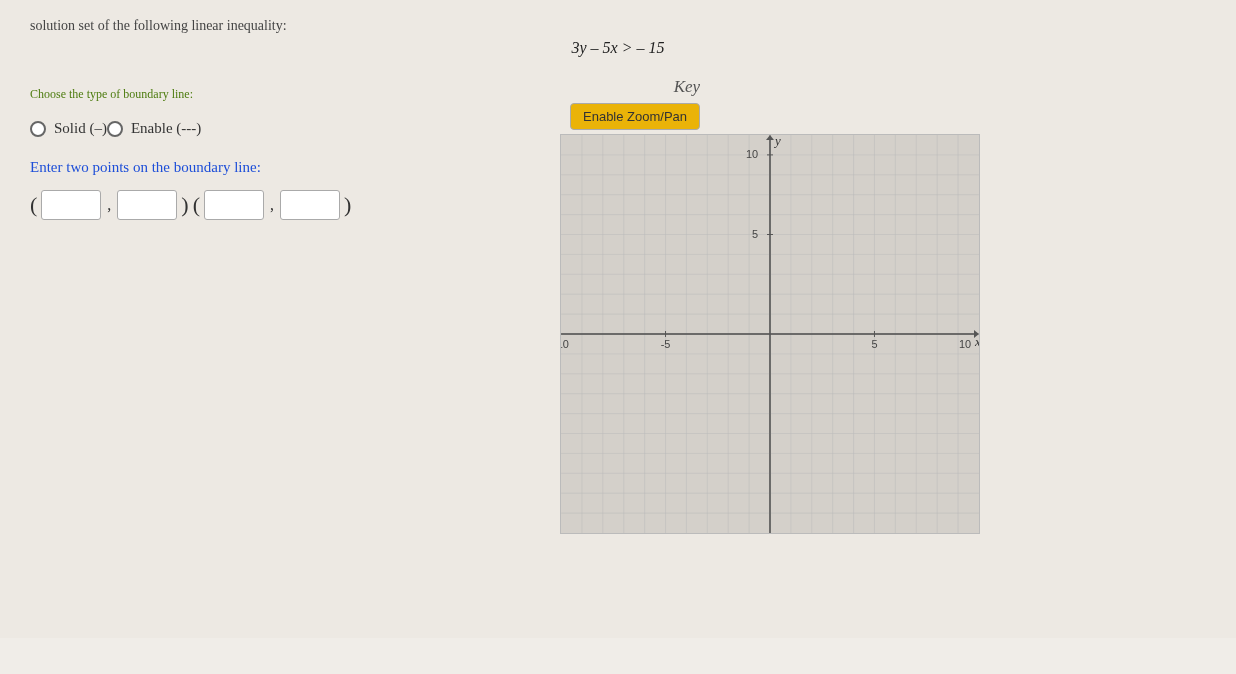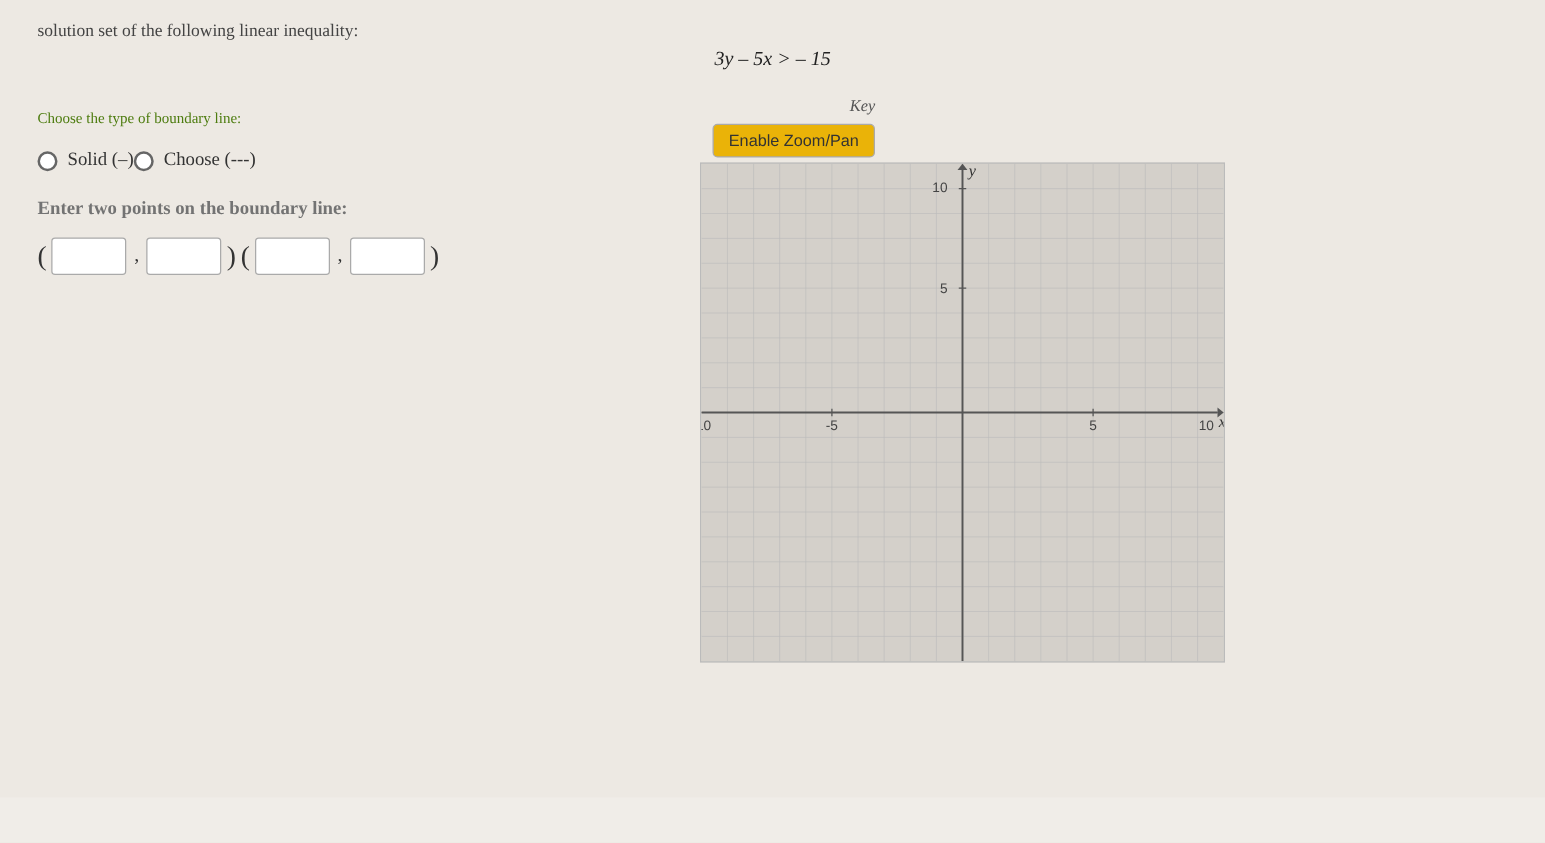--- a/index.html
+++ b/index.html
@@ -77,22 +77,22 @@
       border: 2px solid #666;
       background: white;
       flex-shrink: 0;
       display: flex;
       align-items: center;
       justify-content: center;
     }
 
     .points-label {
       font-size: 15px;
-      font-weight: bold;
-      color: #737373;
+      font-weight: normal;
+      color: #1d4ed8;
       margin-bottom: 14px;
     }
 
     .points-inputs {
       display: flex;
       align-items: center;
       gap: 4px;
       font-size: 16px;
       color: #333;
     }
@@ -123,21 +123,21 @@
     .right-panel {
       flex: 1;
       display: flex;
       flex-direction: column;
       align-items: flex-start;
       padding-right: 20px;
       position: relative;
     }
 
     .key-text {
-      font-size: 13px;
+      font-size: 17px;
       color: #555;
       font-style: italic;
     }
 
     .enable-zoom-btn {
       background: #eab308;
       border: 1.5px solid #aaa;
       border-radius: 4px;
       padding: 5px 12px;
       font-size: 13px;
@@ -184,21 +184,21 @@
 
       <div class="boundary-label">Choose the type of boundary line:</div>
 
       <div class="radio-group">
         <label class="radio-option">
           <div class="radio-circle"></div>
           <span>Solid (–)</span>
         </label>
         <label class="radio-option">
           <div class="radio-circle"></div>
-          <span>Choose (---)</span>
+          <span>Enable (---)</span>
         </label>
       </div>
 
       <div class="points-label">Enter two points on the boundary line:</div>
 
       <div class="points-inputs">
         <span class="paren">(</span>
         <input class="point-input" type="text" style="">
         <span class="comma">,</span>
         <input class="point-input" type="text" style="">

